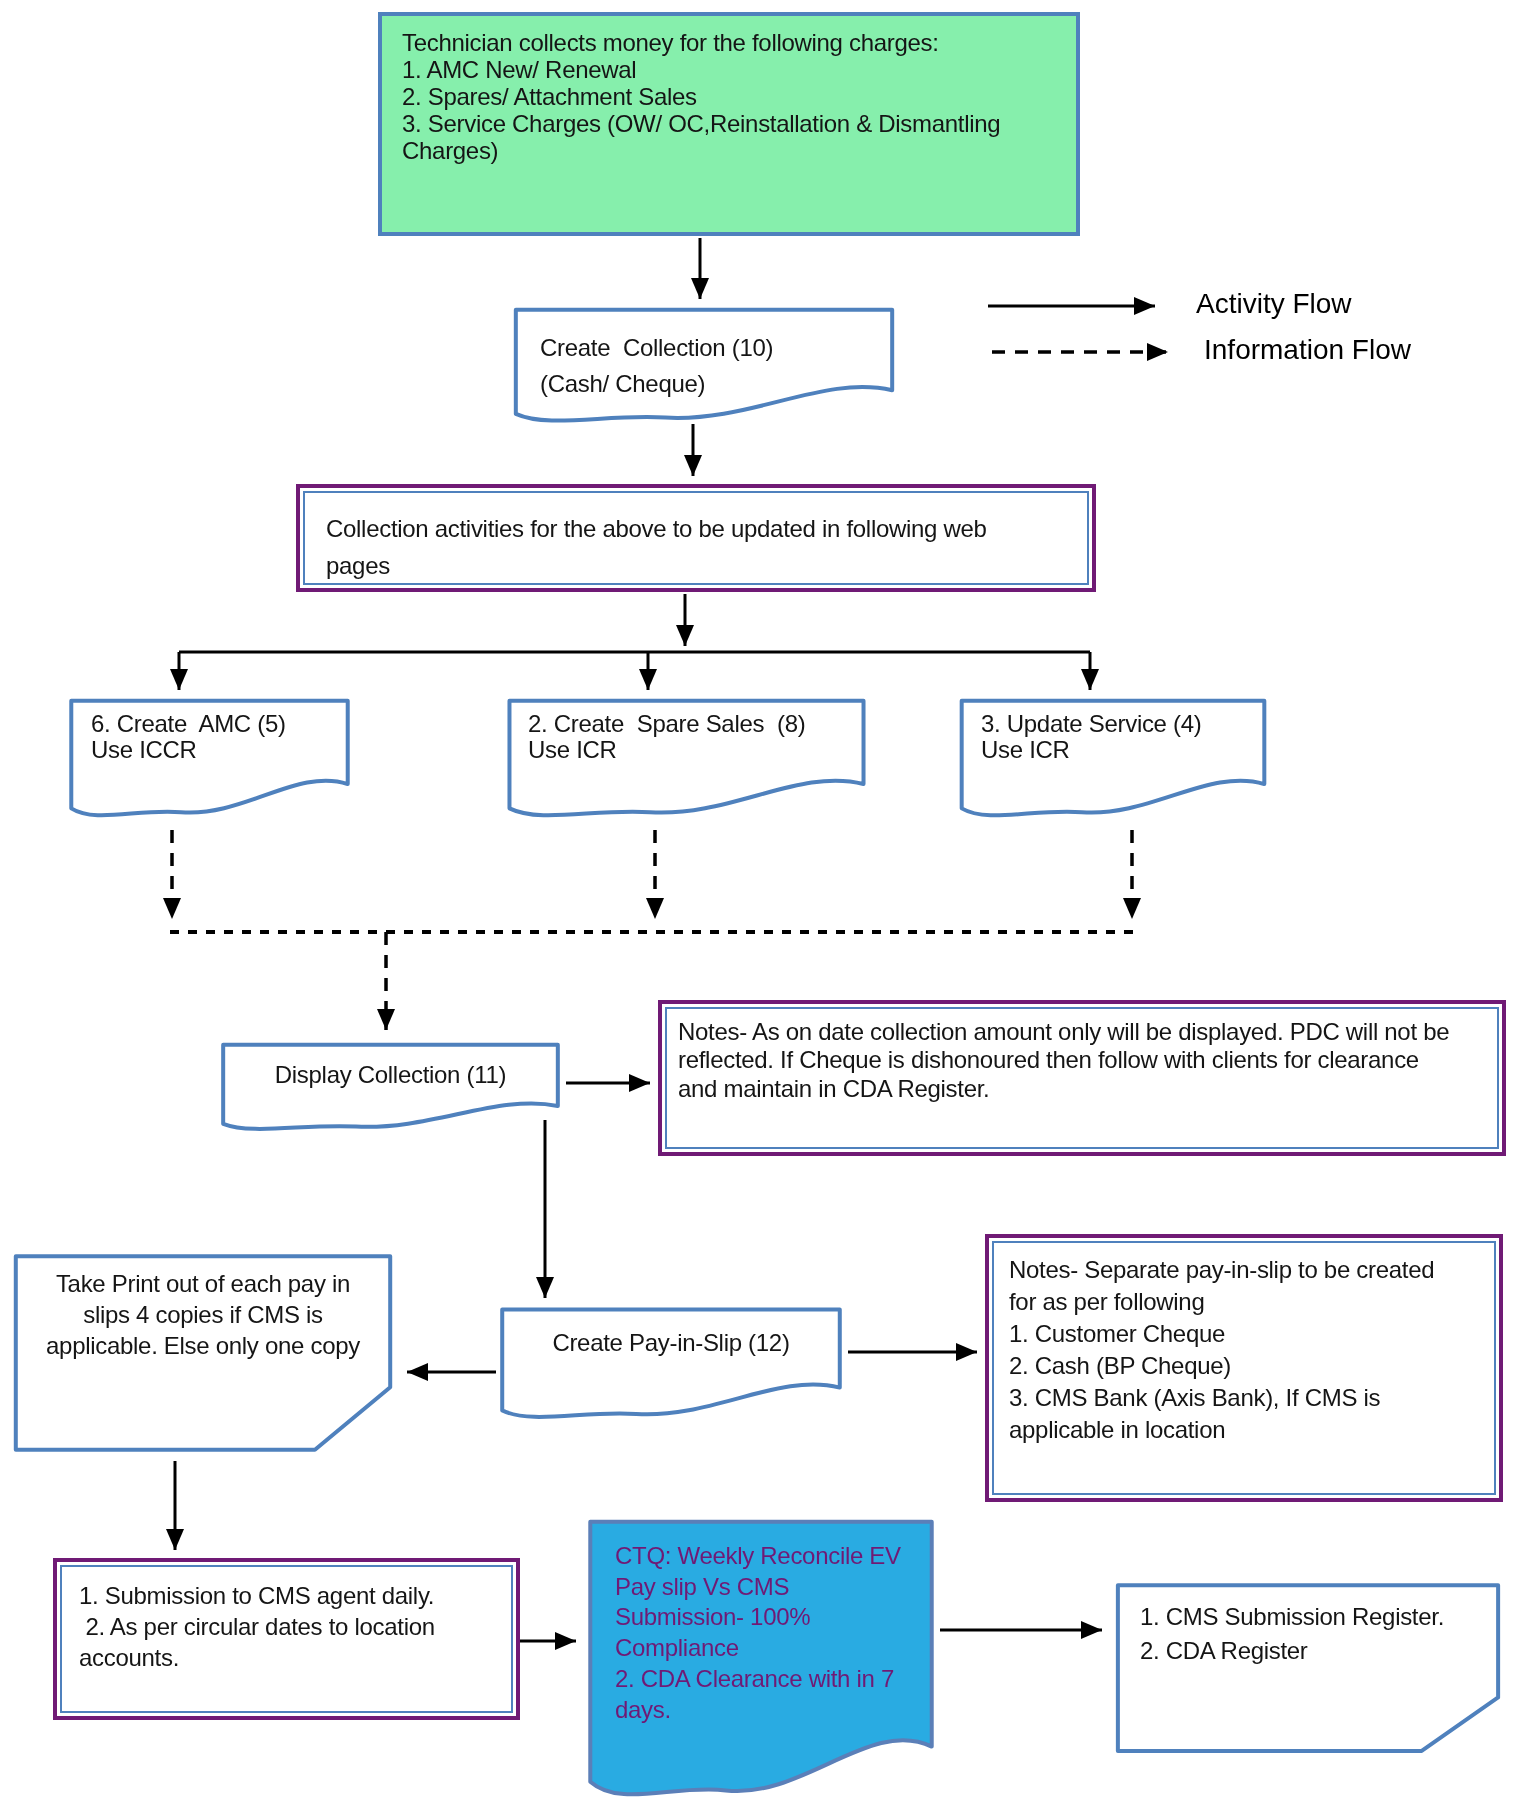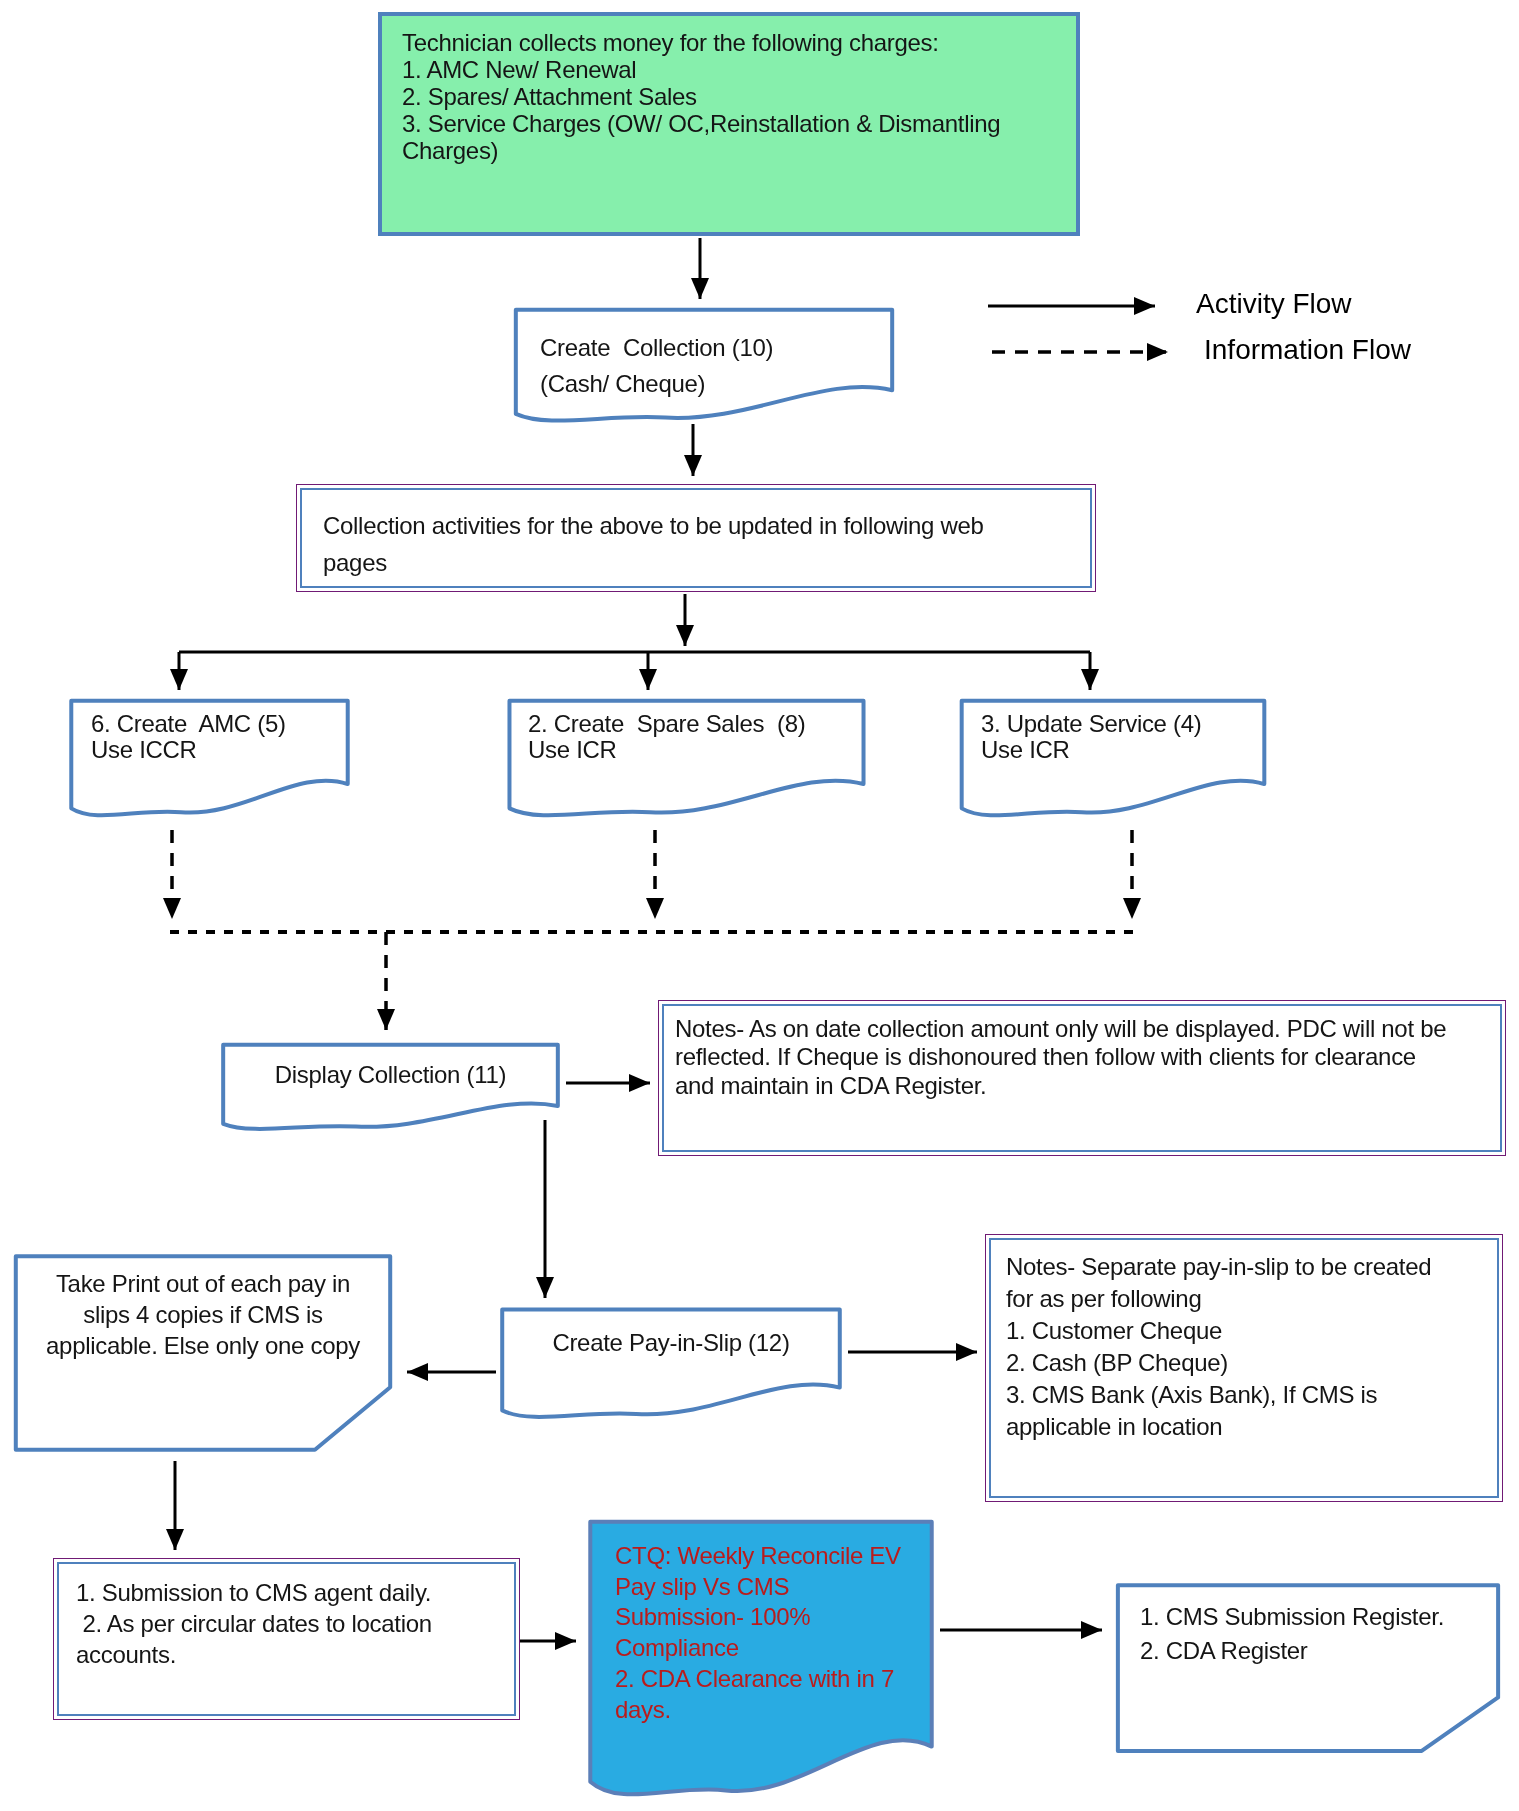--- a/index.html
+++ b/index.html
@@ -11,42 +11,42 @@
     color:#151515;
     overflow:hidden;
   }
   #wires{position:absolute;left:0;top:0;width:1519px;height:1811px;}
   #wires .s{stroke:#000;stroke-width:3;fill:none}
   #wires .d{stroke:#000;stroke-width:3.5;fill:none;stroke-dasharray:13 10}
   #wires .d2{stroke:#000;stroke-width:4;fill:none;stroke-dasharray:9 9}
   #wires .arr{marker-end:url(#ah)}
   .node{position:absolute;box-sizing:border-box;}
   .rect{background:#86efac;border:4px solid #4f81bd;}
-  .dbl{background:#fff;border:1px solid #701a75;
+  .dbl{background:#fff;border:4px solid #701a75;
        box-shadow: inset 0 0 0 3px #fff, inset 0 0 0 5px #4f81bd;}
   .shape{position:absolute;left:0;top:0;width:100%;height:100%;overflow:visible;display:block;}
   .shape path{fill:#fff;stroke:#4f81bd;stroke-width:4px;stroke-linejoin:round;}
   .ctq .shape path{fill:#29abe2;stroke:#5b7fb8;}
   .txt{position:absolute;left:0;top:0;right:0;bottom:0;
        padding:14px 18px;font-size:24px;line-height:1.12;
        white-space:pre-wrap;letter-spacing:-0.3px;}
   .center{text-align:center;}
   .legend{position:absolute;font-size:28px;color:#000000;letter-spacing:0;}
   
   .n-technician .txt{padding:14px 20px;line-height:1.12;}
   .n-create-collection .txt{padding:24px 10px 0 30px;line-height:1.5;}
   .n-collection-activities .txt{padding:22px 26px;line-height:1.55;}
   .n-docsmall .txt{padding:14px 6px 0 24px;line-height:1.1;}
   .n-display .txt{padding:20px 4px 0 4px;}
   .n-notes1 .txt{padding:14px 16px;line-height:1.18;}
   .n-takeprint .txt{padding:18px 16px;line-height:1.3;}
   .n-pis .txt{padding:24px 4px 0 4px;}
   .n-notes2 .txt{padding:16px 8px 3px 20px;line-height:1.33;}
   .n-submission .txt{padding:18px 8px 0 22px;line-height:1.3;}
-  .n-ctq .txt{padding:28px 8px 0 30px;line-height:1.28;color:#b91c1c;}
+  .n-ctq .txt{padding:28px 8px 0 30px;line-height:1.28;color:#701a75;}
   .n-registers .txt{padding:20px 4px 0 28px;line-height:1.4;}
 </style>
 </head>
 <body>
 
 <div id="canvas">
 
   <svg id="wires">
     <defs>
       <marker id="ah" markerUnits="userSpaceOnUse" markerWidth="26" markerHeight="24" refX="22" refY="10" orient="auto">

